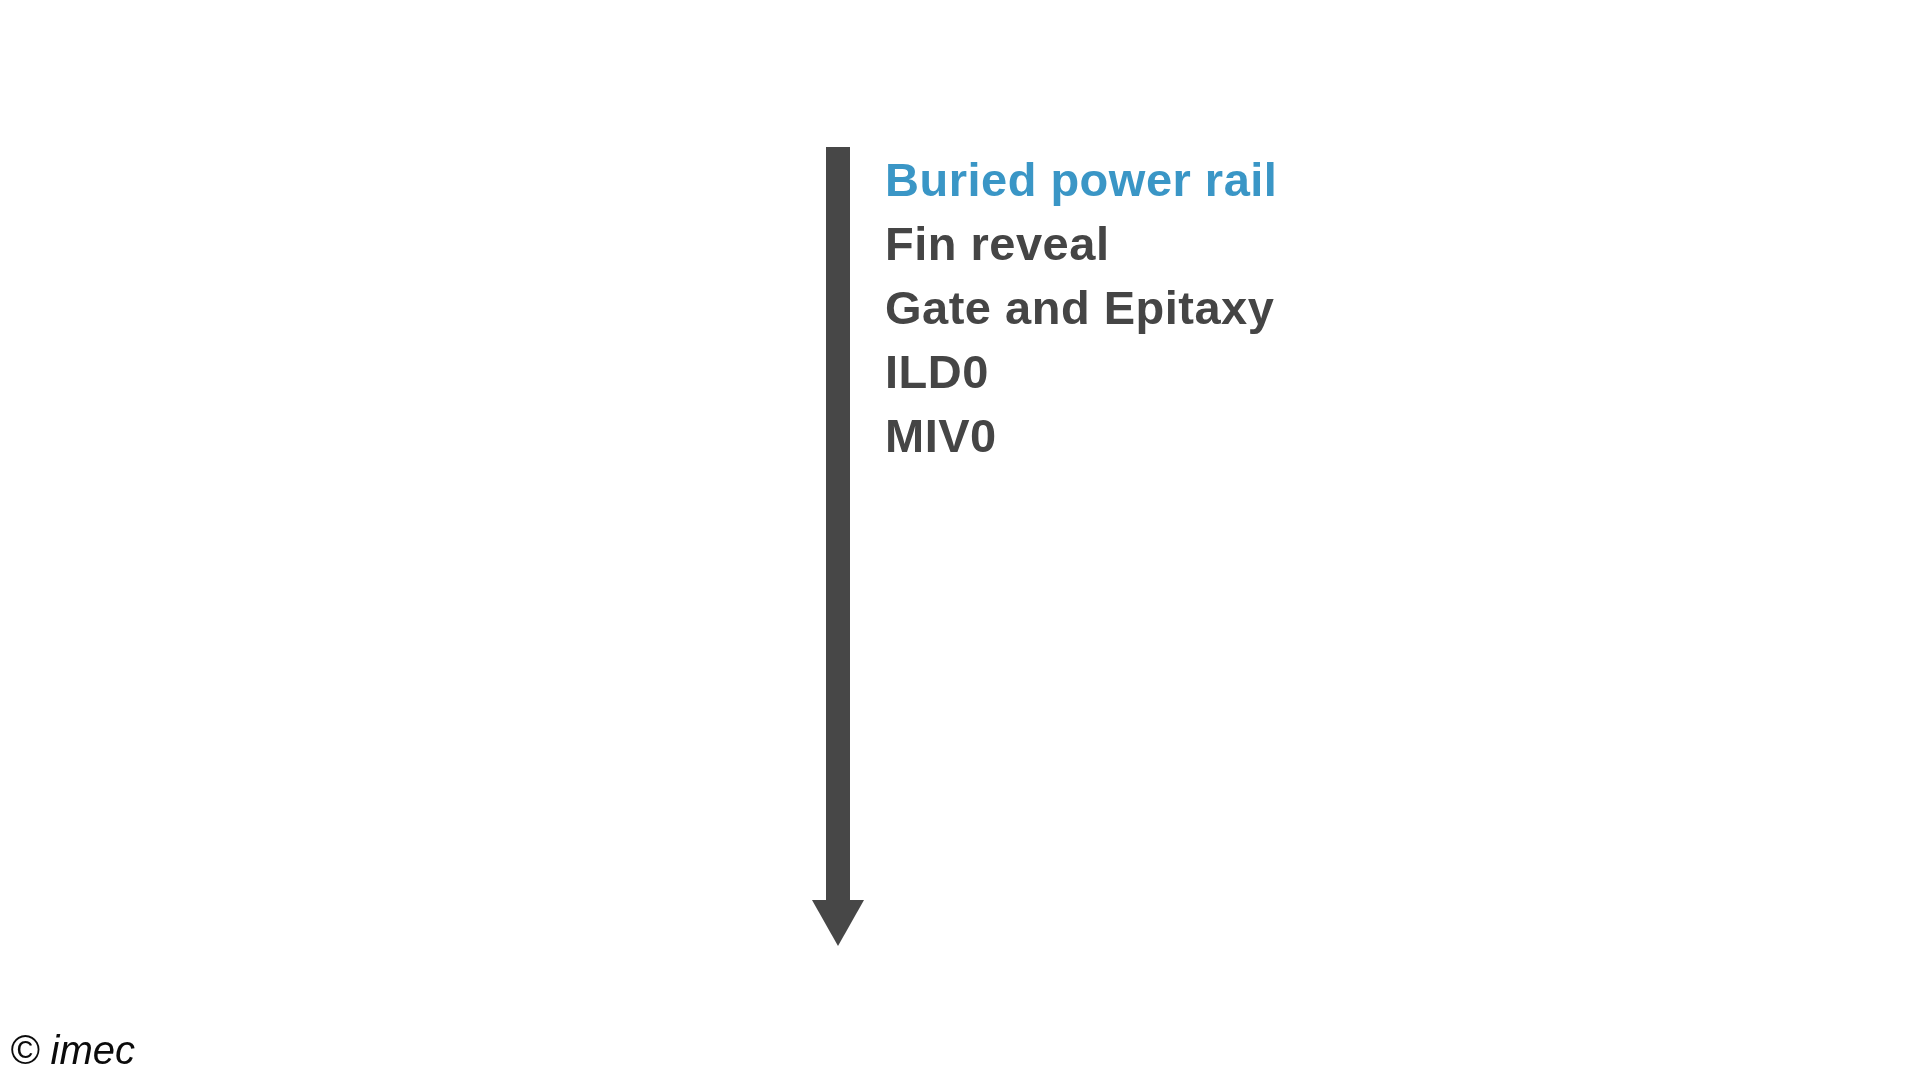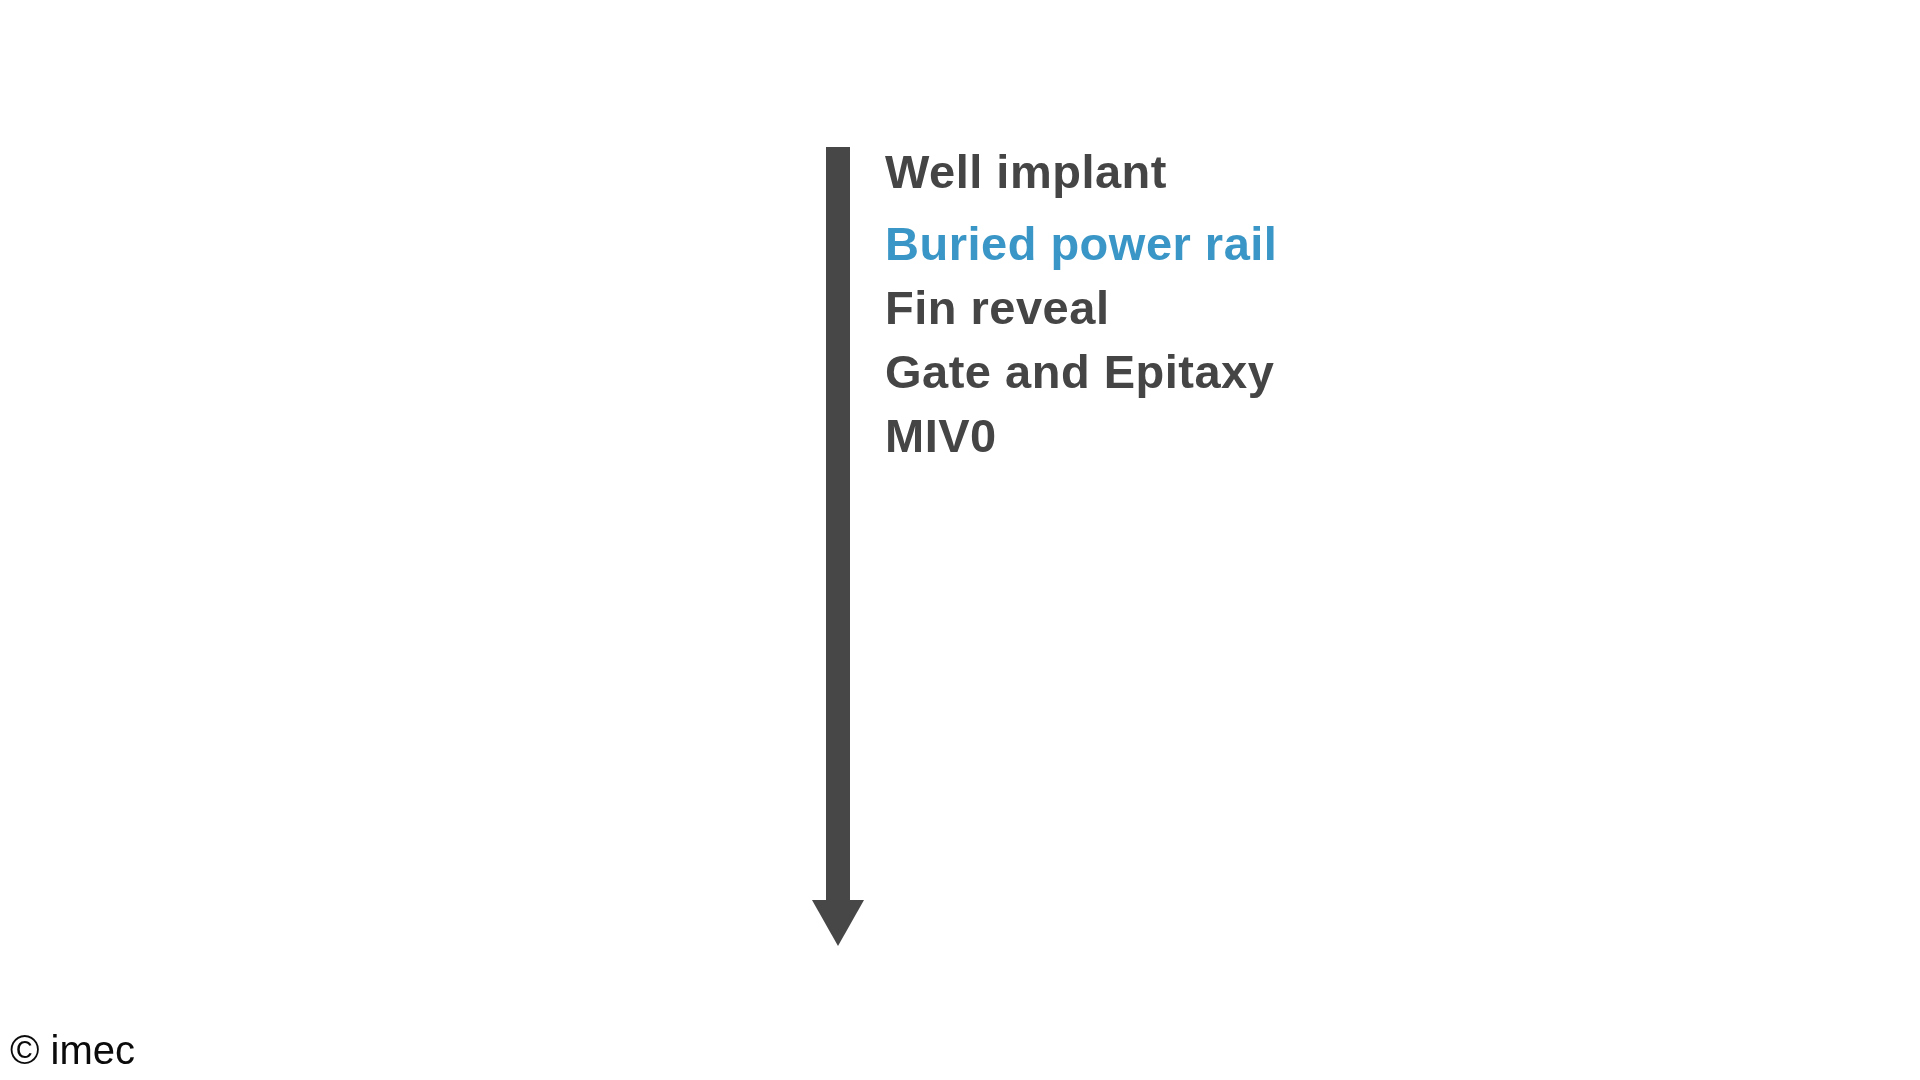--- a/index.html
+++ b/index.html
@@ -52,33 +52,34 @@
     margin-top: 8px;
   }
   .copyright {
     position: absolute;
     left: 10px;
     top: 1028px;
     font-size: 40px;
     font-weight: 400;
     color: #0b0b0b;
     white-space: nowrap;
+    font-style: italic;
   }
 </style>
 </head>
 <body>
 
 <div class="slide" style="--step-color: #454545; --highlight-color: #3a96c6; --arrow-color: #474747;">
 
   <div class="arrow-shaft"></div>
   <div class="arrow-head"></div>
 
   <div class="steps">
-      <div class="step">Well implant</div>
       <div class="step highlighted">Buried power rail</div>
       <div class="step">Fin reveal</div>
       <div class="step">Gate and Epitaxy</div>
+      <div class="step">ILD0</div>
       <div class="step">MIV0</div>
     </div>
 
   <div class="copyright">© imec</div>
 
 </div>
 
 </body></html>

